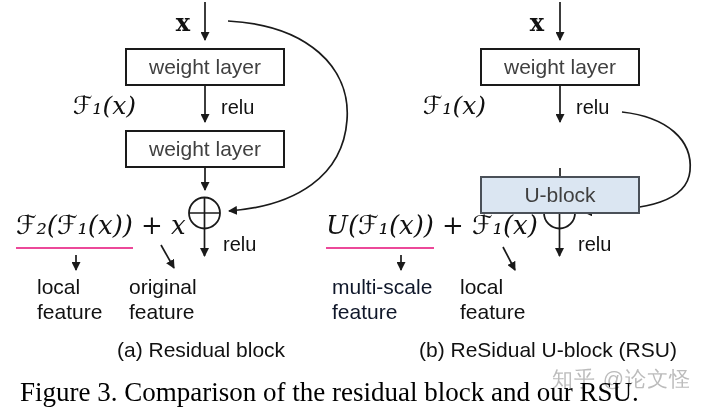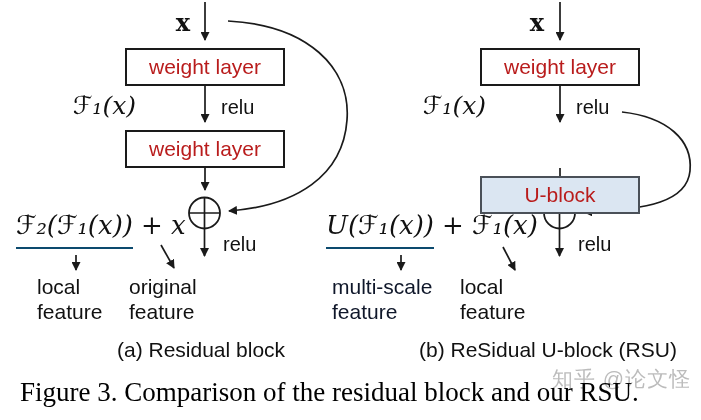--- a/index.html
+++ b/index.html
@@ -4,37 +4,37 @@
 <style>
   html,body{margin:0;padding:0;background:#ffffff;}
   .stage{
     position:relative;width:701px;height:420px;background:#ffffff;
     font-family:"Liberation Sans","DejaVu Sans",sans-serif;color:#1a1a1a;overflow:hidden;
   }
   .arrows{position:absolute;left:0;top:0;width:701px;height:420px;}
   .abs{position:absolute;}
   .box{
     position:absolute;width:156px;height:34px;border:2px solid #1a1a1a;background:#ffffff;
-    display:flex;align-items:center;justify-content:center;font-size:21px;color:#b91c1c;
+    display:flex;align-items:center;justify-content:center;font-size:21px;color:#404040;
   }
   .box.ublock{background:#dbe6f2;border:2px solid #4a5058;}
   .lbl{font-size:20px;color:#111;white-space:nowrap;text-align:center;}
   .mathbold{
     font-family:"DejaVu Serif","DejaVu Sans",serif;font-weight:bold;font-size:24px;color:#111;
   }
   .math{
     font-family:"DejaVu Serif","DejaVu Sans",serif;font-style:italic;font-size:25px;color:#111;
     white-space:nowrap;
   }
   .formula{
     position:absolute;display:flex;align-items:flex-start;
     font-family:"DejaVu Serif","DejaVu Sans",serif;font-style:italic;font-size:26px;color:#111;
     line-height:26px;white-space:nowrap;
   }
-  .formula .under{border-bottom:2px solid #0c4a6e;padding-bottom:9px;}
+  .formula .under{border-bottom:2px solid #ec4899;padding-bottom:9px;}
   .formula .rest{margin-left:8px;}
   .feat{
     position:absolute;text-align:left;font-size:21px;line-height:25px;color:#111;
   }
   .feat.blue{color:#3c5fa8;}
   .subcap{position:absolute;font-size:21px;color:#111;white-space:nowrap;}
   .figcaption{
     position:absolute;left:20px;top:377px;width:694px;
     font-family:"Liberation Serif","DejaVu Serif",serif;font-size:27px;color:#000;white-space:nowrap;
   }

